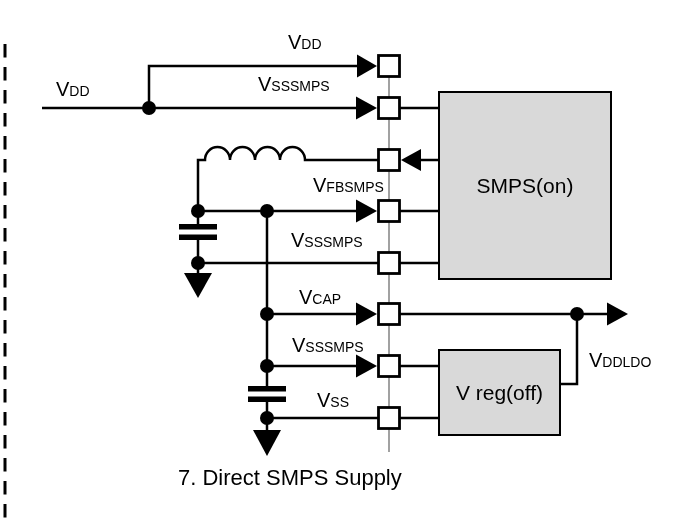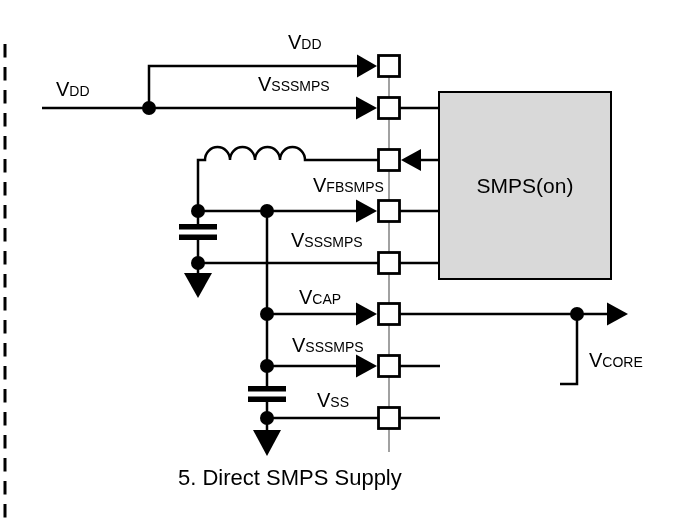--- a/index.html
+++ b/index.html
@@ -128,25 +128,29 @@
       <rect class="pin" x="378.5" y="303.5" width="21" height="21"></rect>
       <rect class="pin" x="378.5" y="355.5" width="21" height="21"></rect>
       <rect class="pin" x="378.5" y="407.5" width="21" height="21"></rect>
     </g>
   </svg>
 
   <div class="block" style="left:438px;top:91px;width:170px;height:185px;">
     <div>SMPS</div>
     <div>(on)</div>
   </div>
+  <div class="block" style="left:438px;top:349px;width:119px;height:83px;">
+    <div>V reg</div>
+    <div>(off)</div>
+  </div>
 
   <div class="sig" style="left:288px;top:31px;"><span>V</span><span class="sub">DD</span></div>
   <div class="sig" style="left:56px;top:78px;"><span>V</span><span class="sub">DD</span></div>
   <div class="sig" style="left:258px;top:73px;"><span>V</span><span class="sub">SSSMPS</span></div>
   <div class="sig" style="left:289px;top:174px;margin-left:24px;"><span>V</span><span class="sub">FBSMPS</span></div>
   <div class="sig" style="left:291px;top:229px;"><span>V</span><span class="sub">SSSMPS</span></div>
   <div class="sig" style="left:299px;top:286px;"><span>V</span><span class="sub">CAP</span></div>
   <div class="sig" style="left:292px;top:334px;"><span>V</span><span class="sub">SSSMPS</span></div>
   <div class="sig" style="left:317px;top:389px;"><span>V</span><span class="sub">SS</span></div>
-  <div class="sig" style="left:589px;top:349px;"><span>V</span><span class="sub">CORE</span></div>
+  <div class="sig" style="left:589px;top:349px;"><span>V</span><span class="sub">DDLDO</span></div>
 
-  <div class="caption" style="left:178px;top:467px;">5. Direct SMPS Supply</div>
+  <div class="caption" style="left:178px;top:467px;">7. Direct SMPS Supply</div>
 </div>
 
 </body></html>

